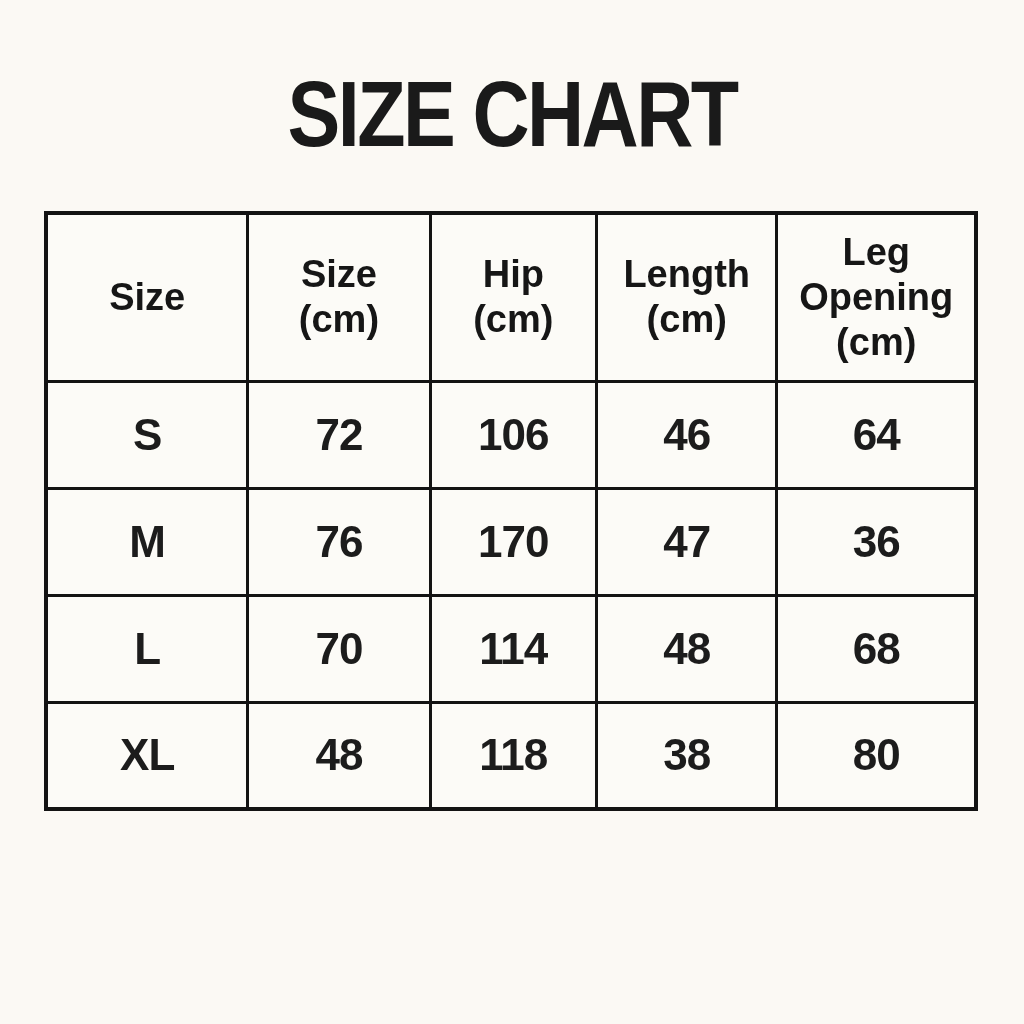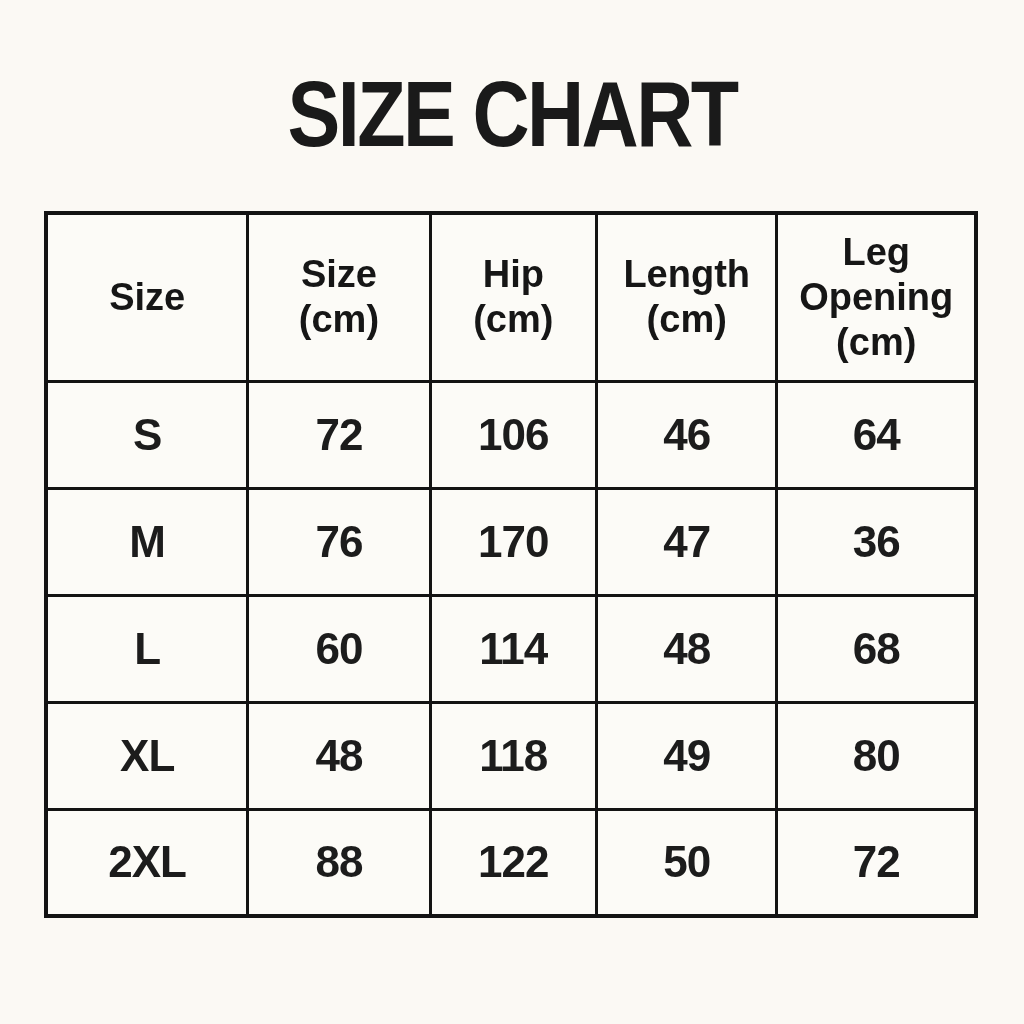--- a/index.html
+++ b/index.html
@@ -108,35 +108,28 @@
       </tr>
       <tr>
         <td>M</td>
         <td>76</td>
         <td>170</td>
         <td>47</td>
         <td>36</td>
       </tr>
       <tr>
         <td>L</td>
-        <td>60</td>
+        <td>70</td>
         <td>114</td>
         <td>48</td>
         <td>68</td>
       </tr>
       <tr>
         <td>XL</td>
         <td>48</td>
         <td>118</td>
-        <td>49</td>
+        <td>38</td>
         <td>80</td>
-      </tr>
-      <tr>
-        <td>2XL</td>
-        <td>88</td>
-        <td>122</td>
-        <td>50</td>
-        <td>72</td>
       </tr>
     </tbody>
   </table>
 
 </div>
 
 </body></html>

